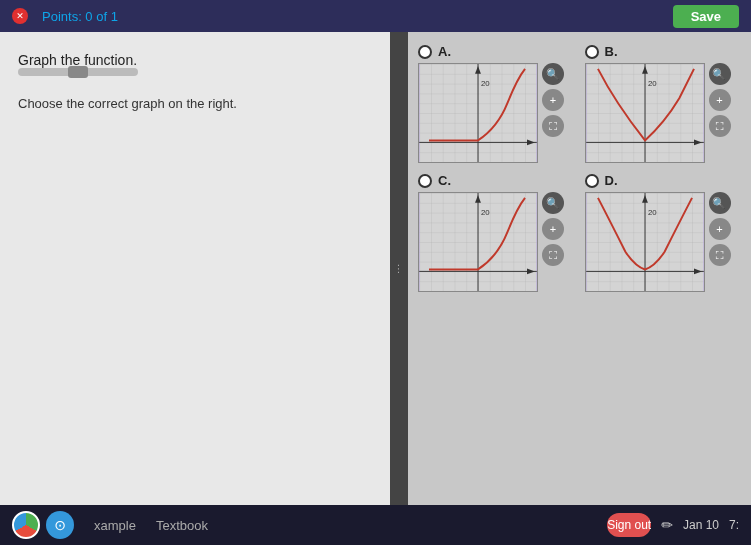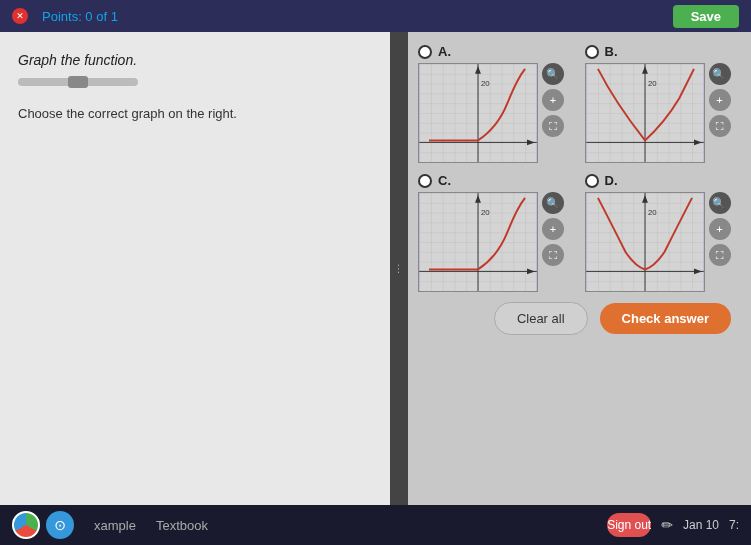--- a/index.html
+++ b/index.html
@@ -41,22 +41,20 @@
     
     .left-panel {
       width: 390px;
       background: #e8e8e8;
       padding: 20px 18px;
       position: relative;
     }
     .question-text {
       font-size: 14px;
       color: #222;
-      margin-bottom: 10px;
-      font-style: italic;
     }
     .function-text {
       font-size: 16px;
       color: #222;
       margin-bottom: 18px;
       font-style: italic;
     }
     .slider-area {
       display: flex;
       align-items: center;
@@ -433,24 +431,20 @@
           <div class="graph-icons">
             <button class="icon-btn">🔍</button>
             <button class="icon-btn light">+</button>
             <button class="icon-btn light">⛶</button>
           </div>
         </div>
       </div>
 
     </div>
 
-    <div class="action-row">
-      <button class="clear-btn">Clear all</button>
-      <button class="check-btn">Check answer</button>
-    </div>
   </div>
 </div>
 
 <div class="bottom-bar">
   <div class="bottom-left">
     <div style="display:flex;align-items:center;gap:6px;">
       <div style="width:28px;height:28px;border-radius:50%;background:conic-gradient(#4CAF50 0deg 120deg,#e74c3c 120deg 240deg,#3498db 240deg 360deg);border:2px solid #fff;"></div>
       <div style="width:28px;height:28px;border-radius:50%;background:#3498db;display:flex;align-items:center;justify-content:center;">
         <span style="color:white;font-size:14px;">⊙</span>
       </div>

